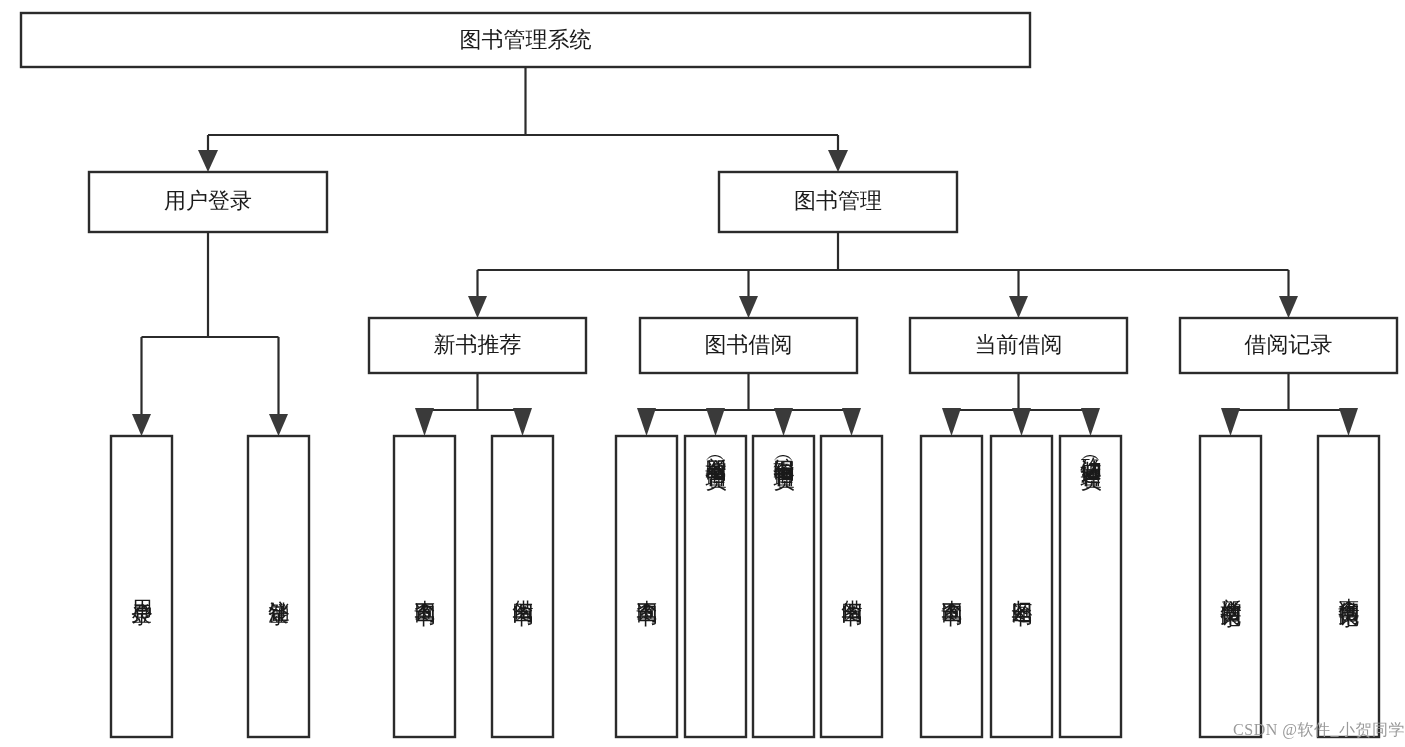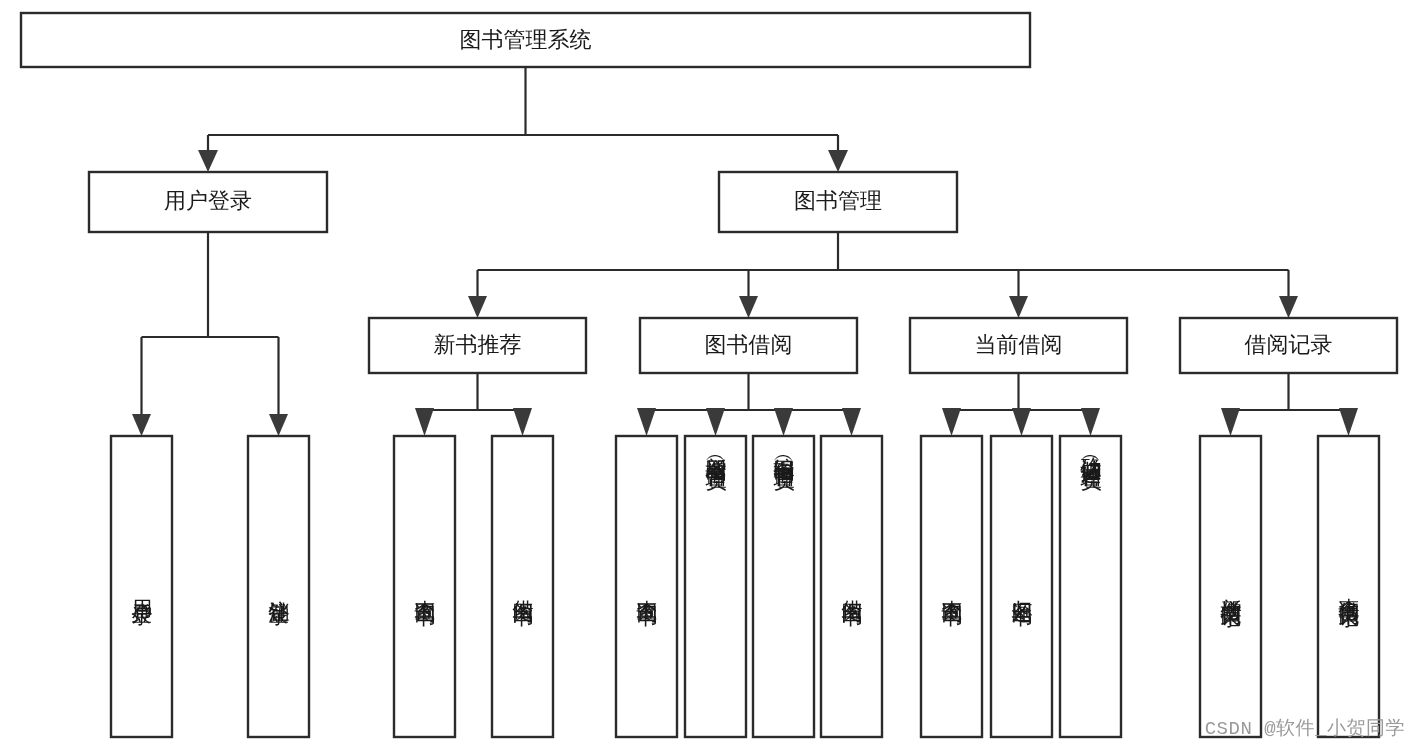--- a/index.html
+++ b/index.html
@@ -69,22 +69,22 @@
     line-height: 1.18;
     letter-spacing: 2px;
     color: #1a1a1a;
     white-space: nowrap;
     text-align: center;
   }
   .watermark {
     position: absolute;
     right: 8px;
     bottom: 6px;
-    font-family: Liberation Mono, monospace;
-    font-size: 19px;
+    font-family: Liberation Serif, serif;
+    font-size: 16px;
     color: #9a9a9a;
     white-space: nowrap;
     letter-spacing: 0.5px;
   }
 </style>
 </head>
 <body>
 
 <div id="diagram-root">
 

